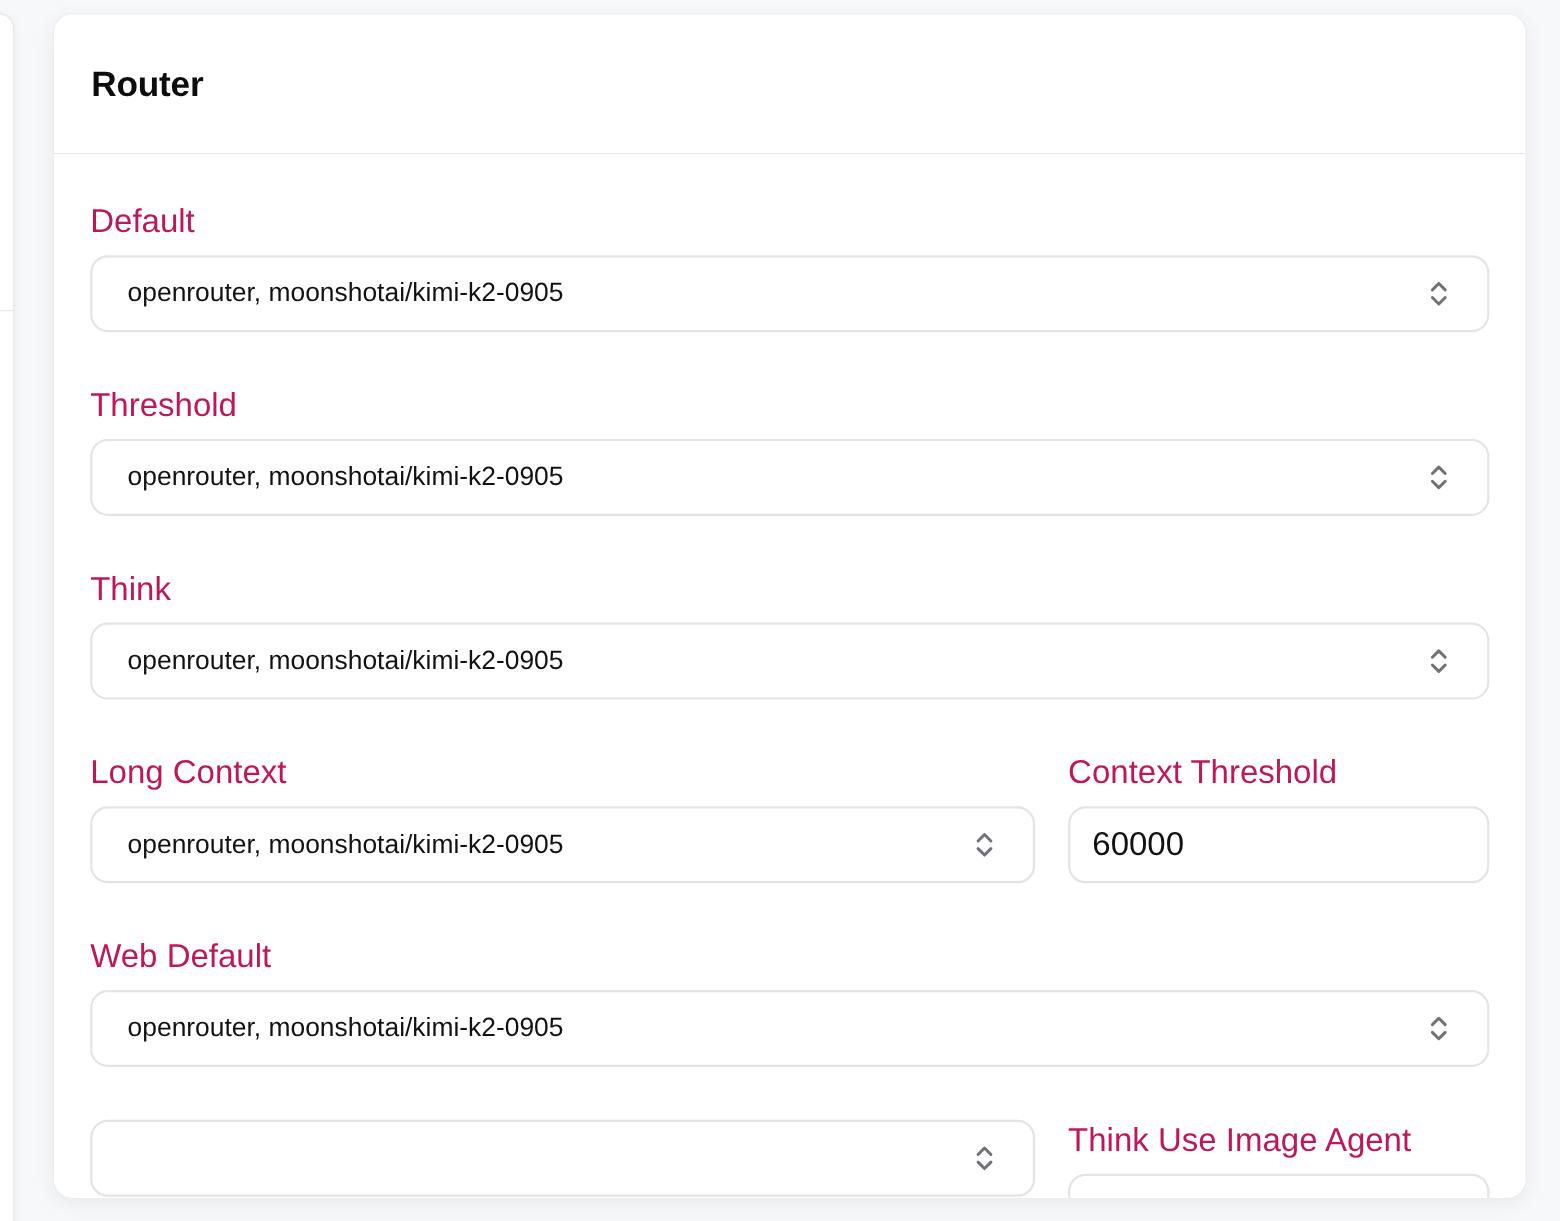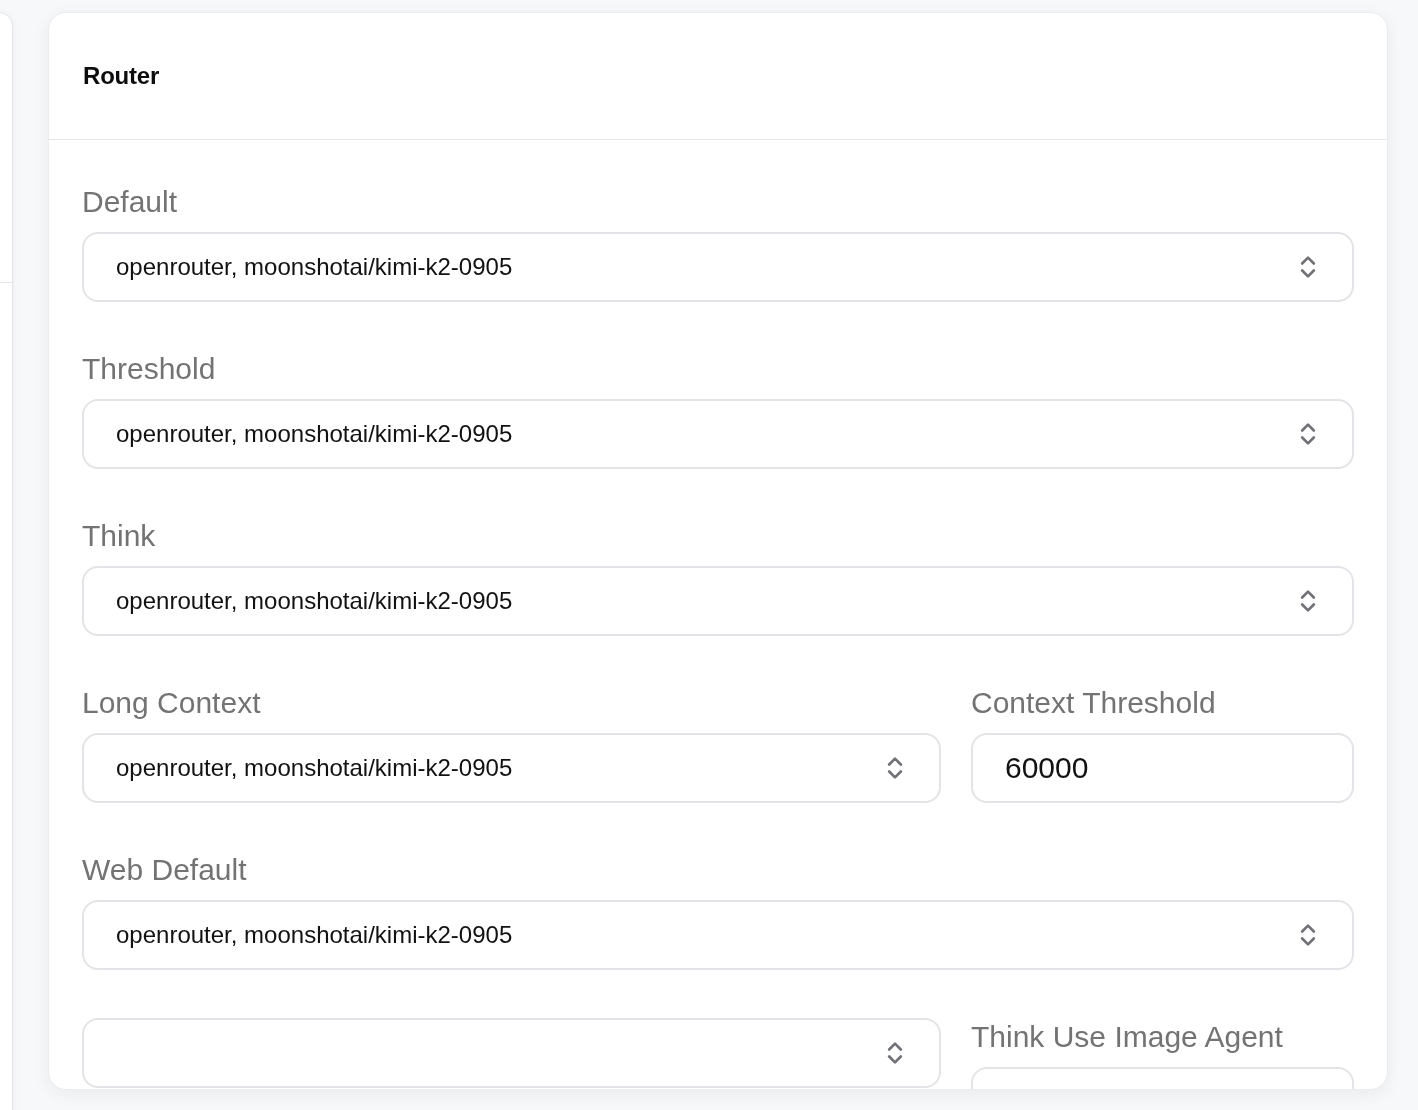--- a/index.html
+++ b/index.html
@@ -40,34 +40,34 @@
     overflow: hidden;
   }
   .card-header {
     height: 127px;
     display: flex;
     align-items: center;
     padding: 0 34px;
     border-bottom: 1px solid #e6e6e9;
   }
   .card-title {
-    font-size: 24px;
+    font-size: 32px;
     font-weight: 700;
     letter-spacing: -0.2px;
     color: #0d0d0f;
   }
   .card-body { padding: 43px 33px 0 33px; }
 
   .field-group { margin-bottom: 48px; }
   .field-label {
     display: block;
     font-size: 30px;
     font-weight: 500;
     line-height: 38px;
-    color: #737373;
+    color: #be185d;
     margin-bottom: 11px;
   }
   .control {
     position: relative;
     height: 70px;
     background: #ffffff;
     border: 2px solid #e4e4e8;
     border-radius: 16px;
     display: flex;
     align-items: center;
@@ -90,21 +90,21 @@
     pointer-events: none;
   }
   .chevron svg { width: 100%; height: 100%; display: block; }
 
   input.text-control {
     width: 100%;
     height: 70px;
     background: #ffffff;
     border: 2px solid #e4e4e8;
     border-radius: 16px;
-    padding: 0 32px;
+    padding: 0 20px;
     font-family: inherit;
     font-size: 30px;
     font-weight: 500;
     color: #121214;
     outline: none;
   }
 
   .row-two {
     display: grid;
     grid-template-columns: 1fr 383px;

